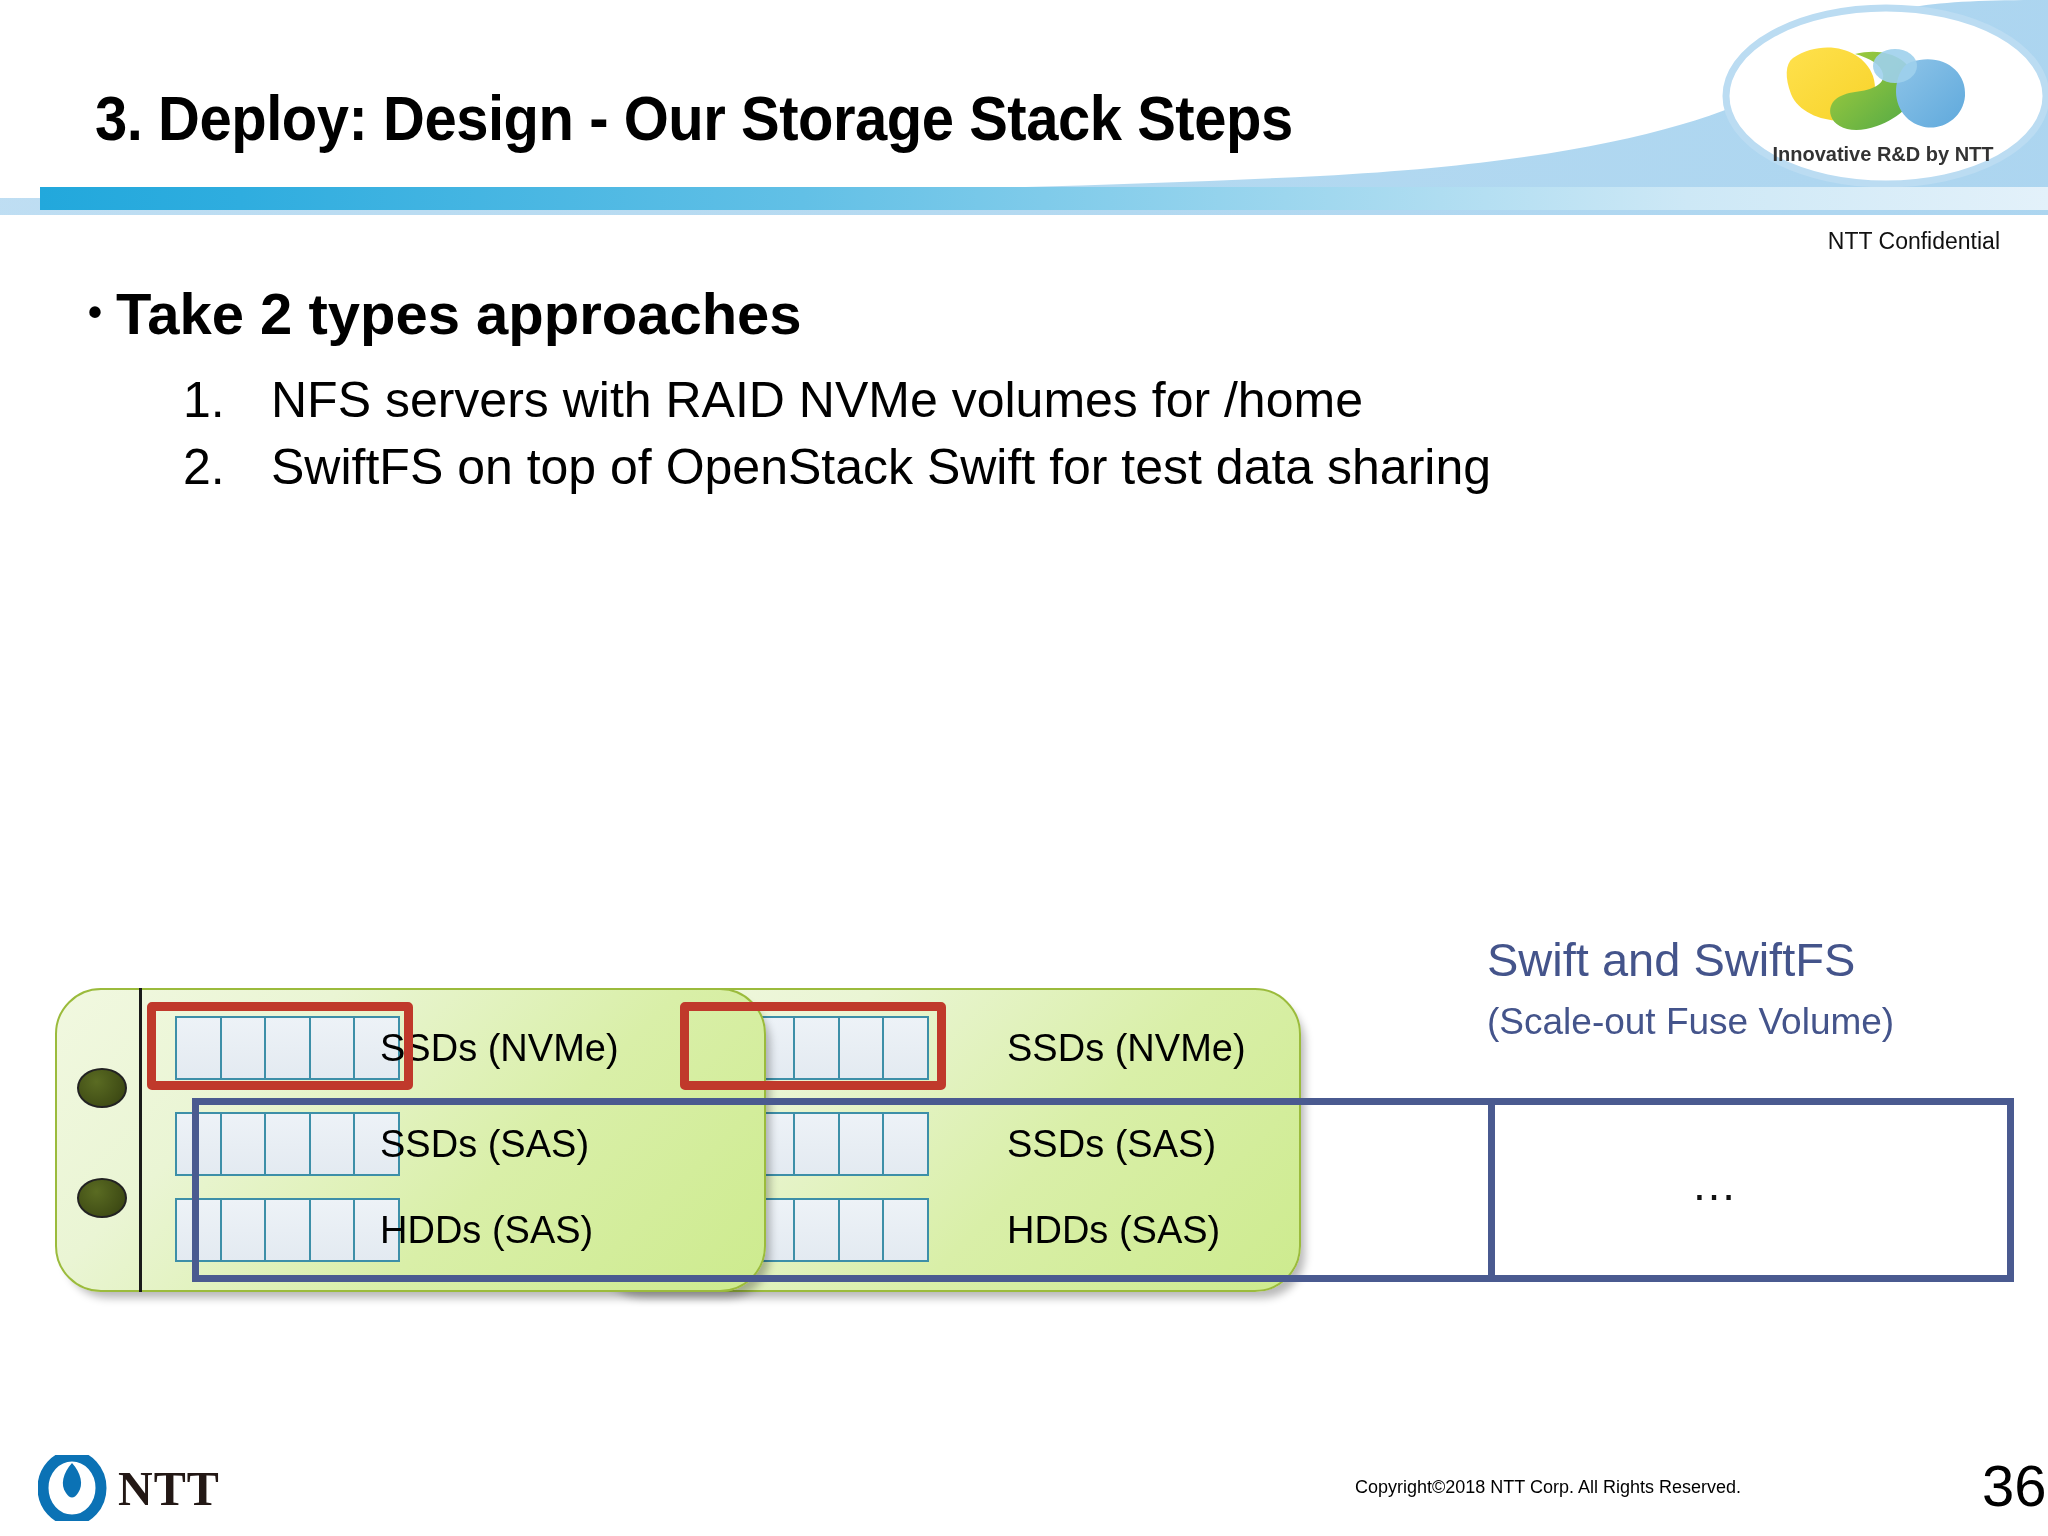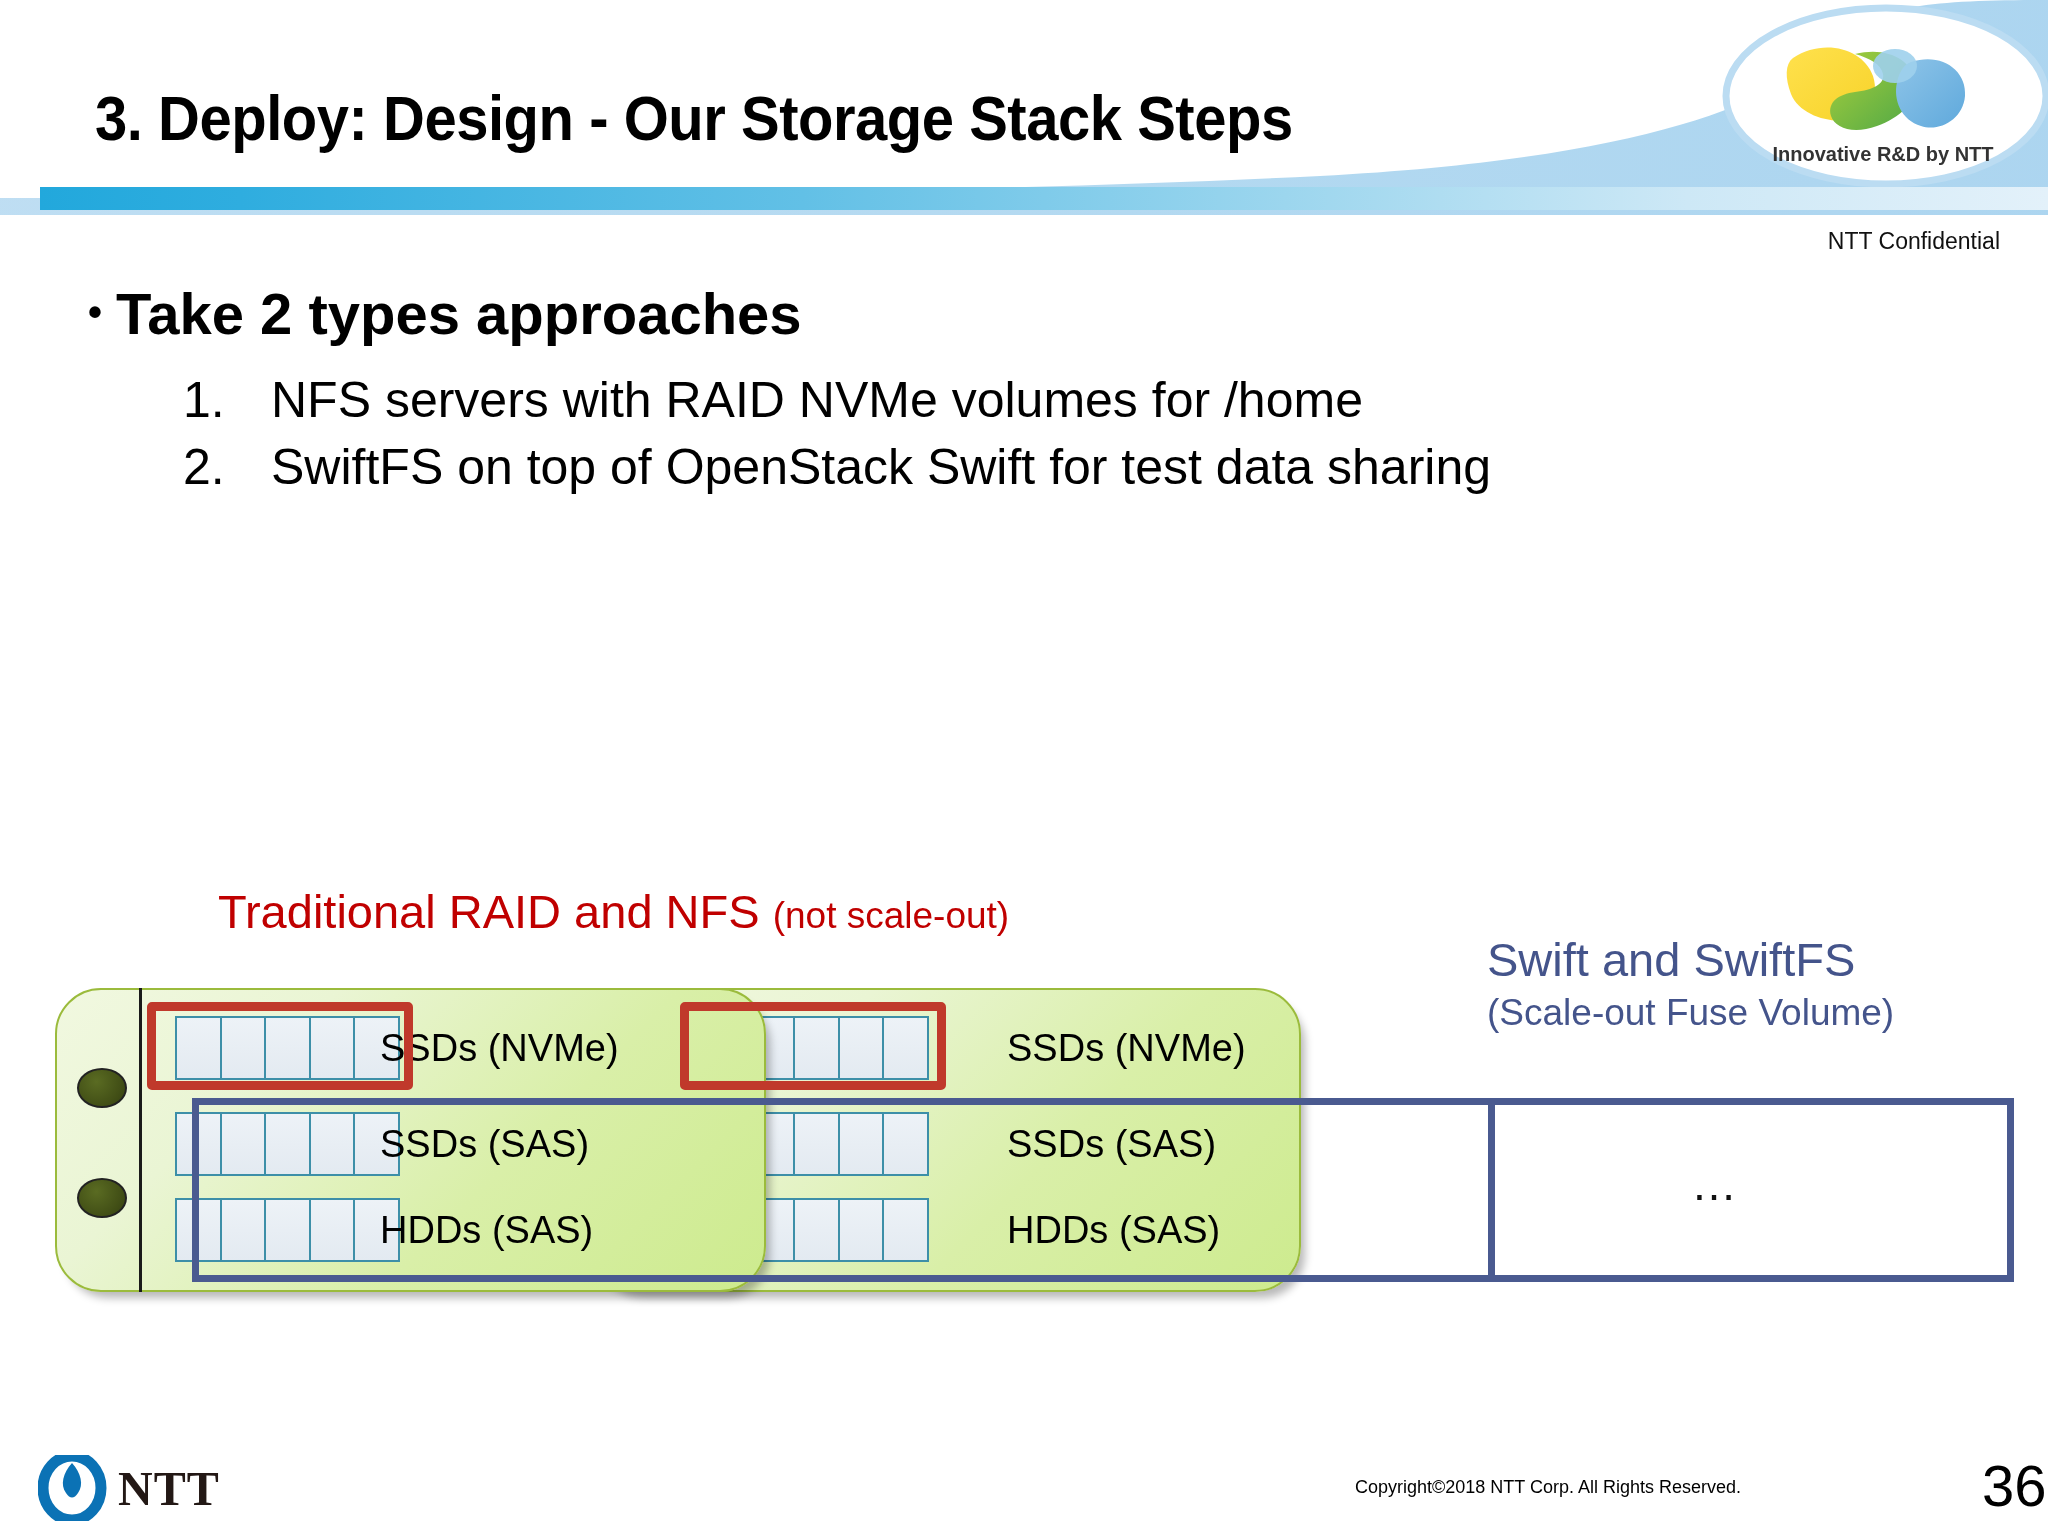--- a/index.html
+++ b/index.html
@@ -70,21 +70,21 @@
     font-size:47px;
   }
   .lbl-red .small{font-size:37px;}
 
   .lbl-blue{
     position:absolute;left:1487px;top:55px;
     font-family:"Liberation Sans", sans-serif;
     color:#44548B;white-space:nowrap;line-height:1.05;
   }
   .lbl-blue .l1{font-size:47px;}
-  .lbl-blue .l2{font-size:37px;margin-top:10px;}
+  .lbl-blue .l2{font-size:37px;margin-top:19px;}
 
   
   .srv{
     position:absolute;height:300px;
     border-radius:46px;
     border:2.5px solid #9BBB3C;
     background:linear-gradient(135deg,#F1F8E0 0%,#EAF5D4 28%,#D9EFA8 62%,#CDEB8E 100%);
     box-shadow:7px 9px 9px -3px rgba(0,0,0,0.28);
   }
   #srv1{left:55px;top:108px;width:707px;}
@@ -219,24 +219,20 @@
       <span class="txt">NFS servers with RAID NVMe volumes for /home</span>
     </div>
     <div class="oli">
       <span class="num">2.</span>
       <span class="txt">SwiftFS on top of OpenStack Swift for test data sharing</span>
     </div>
   </div>
 
   <div class="diagram">
 
-    <div class="lbl-red">
-      <span>Traditional RAID and NFS</span>
-      <span class="small">(not scale-out)</span>
-    </div>
 
     <div class="lbl-blue">
       <div class="l1">Swift and SwiftFS</div>
       <div class="l2">(Scale-out Fuse Volume)</div>
     </div>
 
     <div class="srv" id="srv2">
       <div class="divider" style="left:60px;"></div>
       <div class="bay" style="left:12px;top:78px;"></div>
       <div class="bay" style="left:12px;top:188px;"></div>

